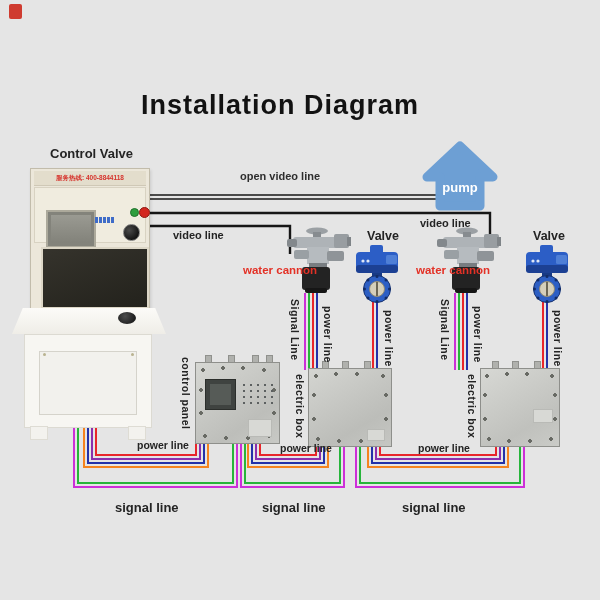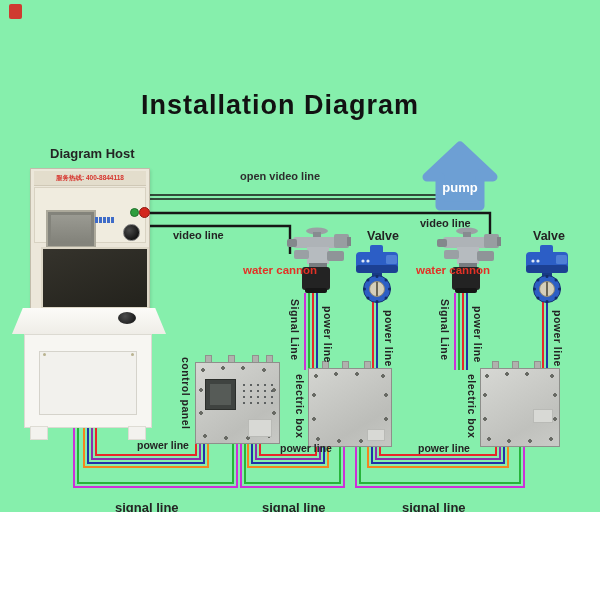--- a/index.html
+++ b/index.html
@@ -1,17 +1,17 @@
 <!DOCTYPE html>
 <html><head>
 <meta charset="utf-8">
 <style>
   html,body{margin:0;padding:0;}
   body{width:600px;height:600px;font-family:"Liberation Sans",sans-serif;}
-  #stage{position:relative;width:600px;height:512px;background:#86efac;overflow:hidden;}
+  #stage{position:relative;width:600px;height:600px;background:#e5e5e5;overflow:hidden;}
   #wire-layer, #device-layer{position:absolute;left:0;top:0;width:600px;height:600px;}
   #wire-layer{z-index:1;} #device-layer{z-index:2;pointer-events:none;}
   .lbl{position:absolute;font-weight:bold;color:#242424;z-index:3;white-space:nowrap;}
   .vlbl{writing-mode:vertical-rl;letter-spacing:.5px;}
   .red-lbl{color:#e33126;}
   #title{top:90px;left:280px;transform:translateX(-50%);font-size:27px;letter-spacing:1px;color:#121212;}
   #corner-mark{position:absolute;left:9px;top:4px;width:13px;height:15px;background:#cf3b30;border-radius:2px;z-index:3;}
 
   
   #console-tower{position:absolute;left:30px;top:168px;width:118px;height:142px;background:#ece7da;border:1px solid #c2bcab;box-shadow:1px 2px 3px rgba(0,0,0,.12);z-index:2;}
@@ -127,21 +127,21 @@
       <polyline points="241,440 241,487 344,487 344,447" fill="none" stroke="#cc2fd8" stroke-width="2"></polyline>
       <polyline points="380,443 380,455 496,455 496,443" fill="none" stroke="#e8262a" stroke-width="2"></polyline>
       <polyline points="376,443 376,459 500,459 500,443" fill="none" stroke="#8a2fae" stroke-width="2"></polyline>
       <polyline points="372,443 372,463 504,463 504,443" fill="none" stroke="#2331a8" stroke-width="2"></polyline>
       <polyline points="368,443 368,467 508,467 508,443" fill="none" stroke="#f5831f" stroke-width="2"></polyline>
       <polyline points="360,443 360,483 520,483 520,443" fill="none" stroke="#27b43a" stroke-width="2"></polyline>
       <polyline points="356,443 356,487 524,487 524,443" fill="none" stroke="#cc2fd8" stroke-width="2"></polyline>
     </svg>
 
   <div id="title" class="lbl">Installation Diagram</div>
-  <div class="lbl" style="left:50px;top:146px;font-size:13px;">Diagram Host</div>
+  <div class="lbl" style="left:50px;top:146px;font-size:13px;">Control Valve</div>
   <div class="lbl" style="left:240px;top:170px;font-size:11px;color:#2e2e2e;">open video line</div>
   <div class="lbl" style="left:420px;top:217px;font-size:11px;">video line</div>
   <div class="lbl" style="left:173px;top:229px;font-size:11px;">video line</div>
   <div class="lbl red-lbl" style="left:243px;top:264px;font-size:11.5px;">water cannon</div>
   <div class="lbl red-lbl" style="left:416px;top:264px;font-size:11.5px;">water cannon</div>
   <div class="lbl" style="left:367px;top:229px;font-size:12.5px;">Valve</div>
   <div class="lbl" style="left:533px;top:229px;font-size:12.5px;">Valve</div>
 
   <div class="lbl vlbl" style="left:289px;top:299px;font-size:10.5px;">Signal Line</div>
   <div class="lbl vlbl" style="left:322px;top:306px;font-size:10.5px;">power line</div>

